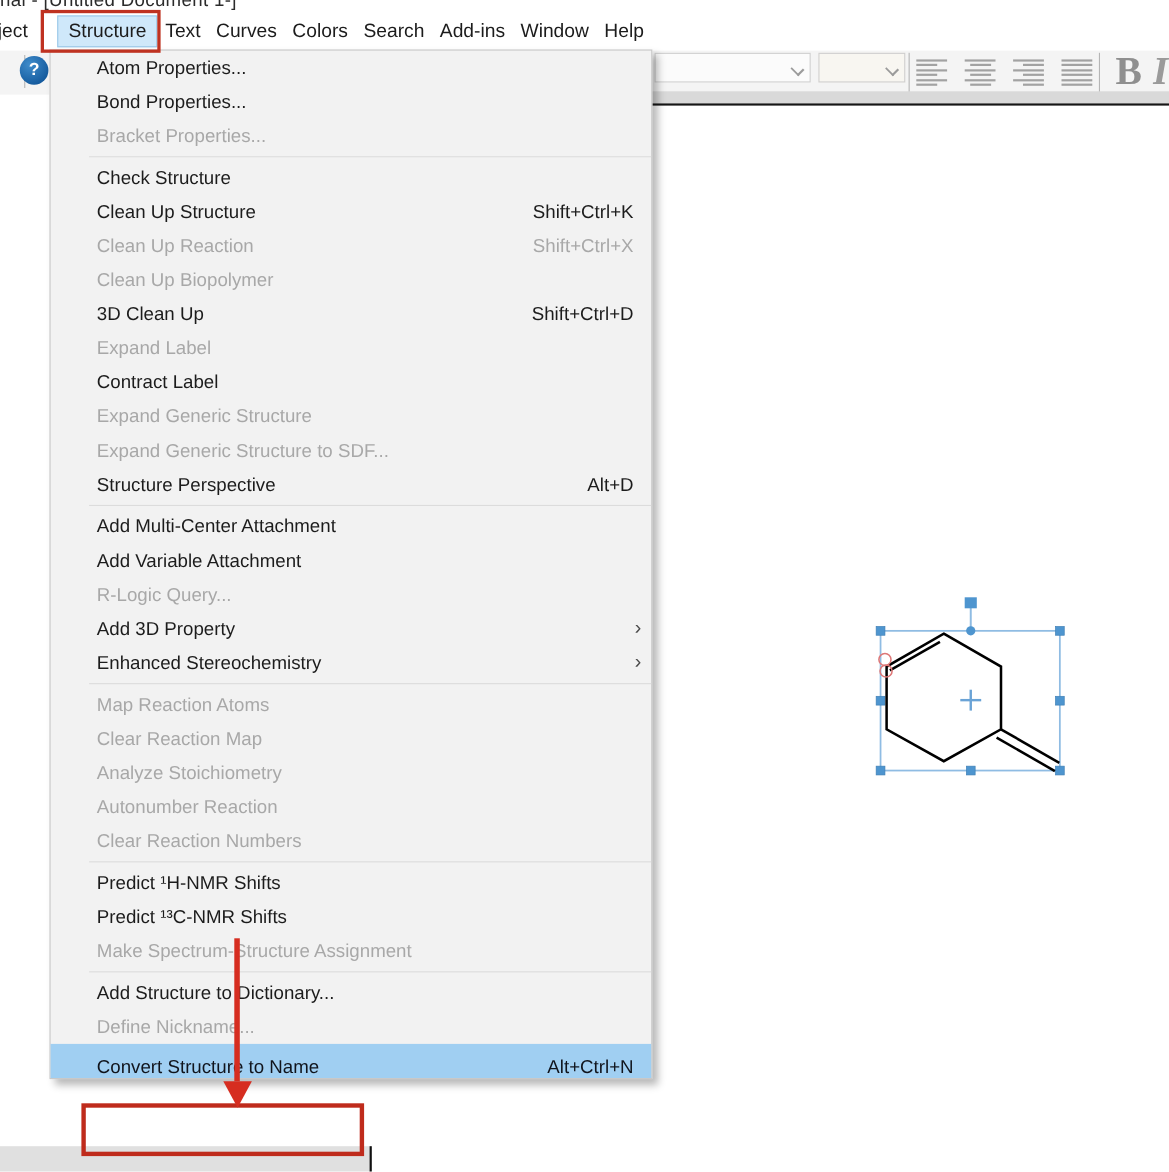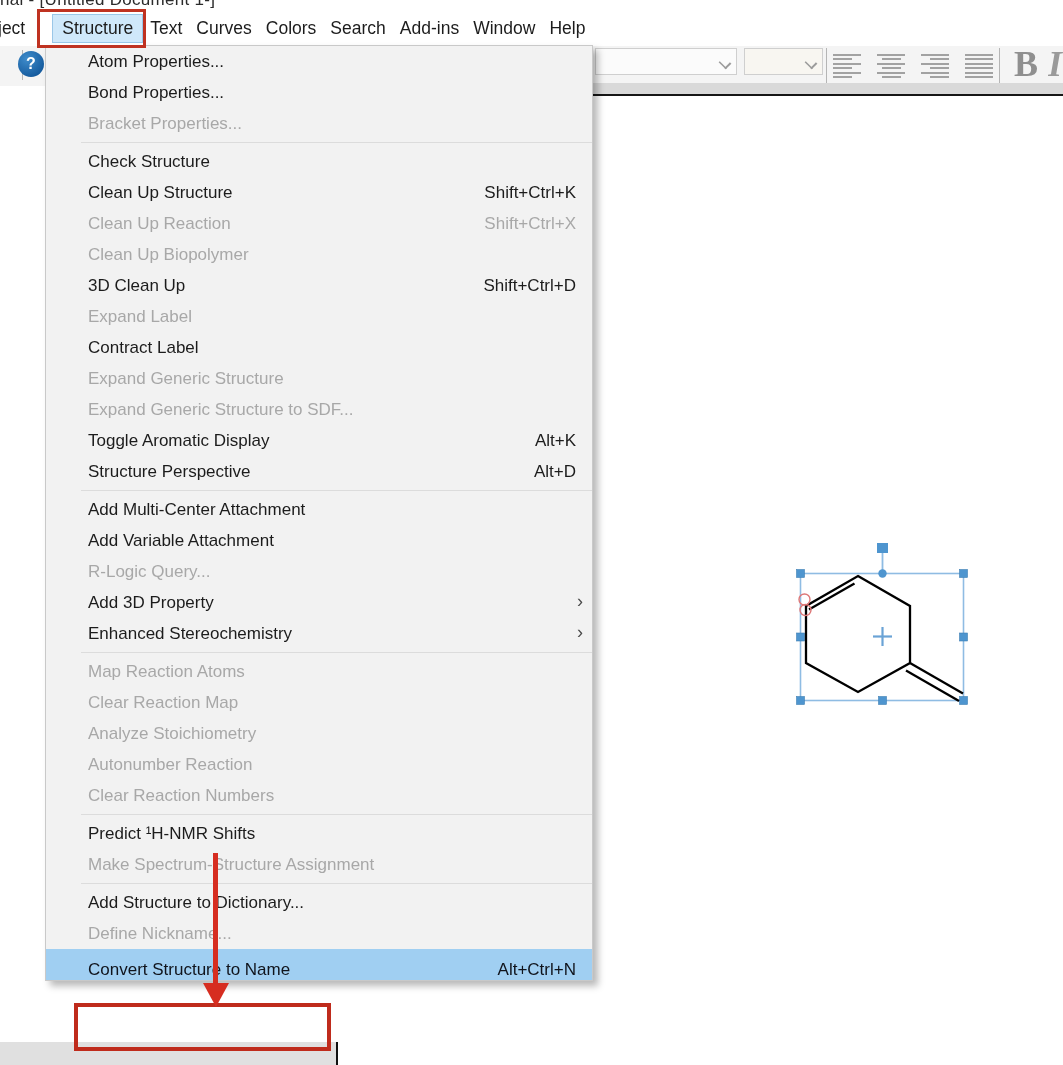--- a/index.html
+++ b/index.html
@@ -227,24 +227,20 @@
     </div>
   <div class="mi dis">
       <span>Expand Generic Structure</span>
       <span class="sc"></span>
     </div>
   <div class="mi dis">
       <span>Expand Generic Structure to SDF...</span>
       <span class="sc"></span>
     </div>
   <div class="mi">
-      <span>Toggle Aromatic Display</span>
-      <span class="sc">Alt+K</span>
-    </div>
-  <div class="mi">
       <span>Structure Perspective</span>
       <span class="sc">Alt+D</span>
     </div>
   <div class="msep"></div>
   <div class="mi">
       <span>Add Multi-Center Attachment</span>
       <span class="sc"></span>
     </div>
   <div class="mi">
       <span>Add Variable Attachment</span>
@@ -279,20 +275,24 @@
       <span>Autonumber Reaction</span>
       <span class="sc"></span>
     </div>
   <div class="mi dis">
       <span>Clear Reaction Numbers</span>
       <span class="sc"></span>
     </div>
   <div class="msep"></div>
   <div class="mi">
       <span>Predict ¹H-NMR Shifts</span>
+      <span class="sc"></span>
+    </div>
+  <div class="mi">
+      <span>Predict ¹³C-NMR Shifts</span>
       <span class="sc"></span>
     </div>
   <div class="mi dis">
       <span>Make Spectrum-Structure Assignment</span>
       <span class="sc"></span>
     </div>
   <div class="msep"></div>
   <div class="mi">
       <span>Add Structure to Dictionary...</span>
       <span class="sc"></span>

